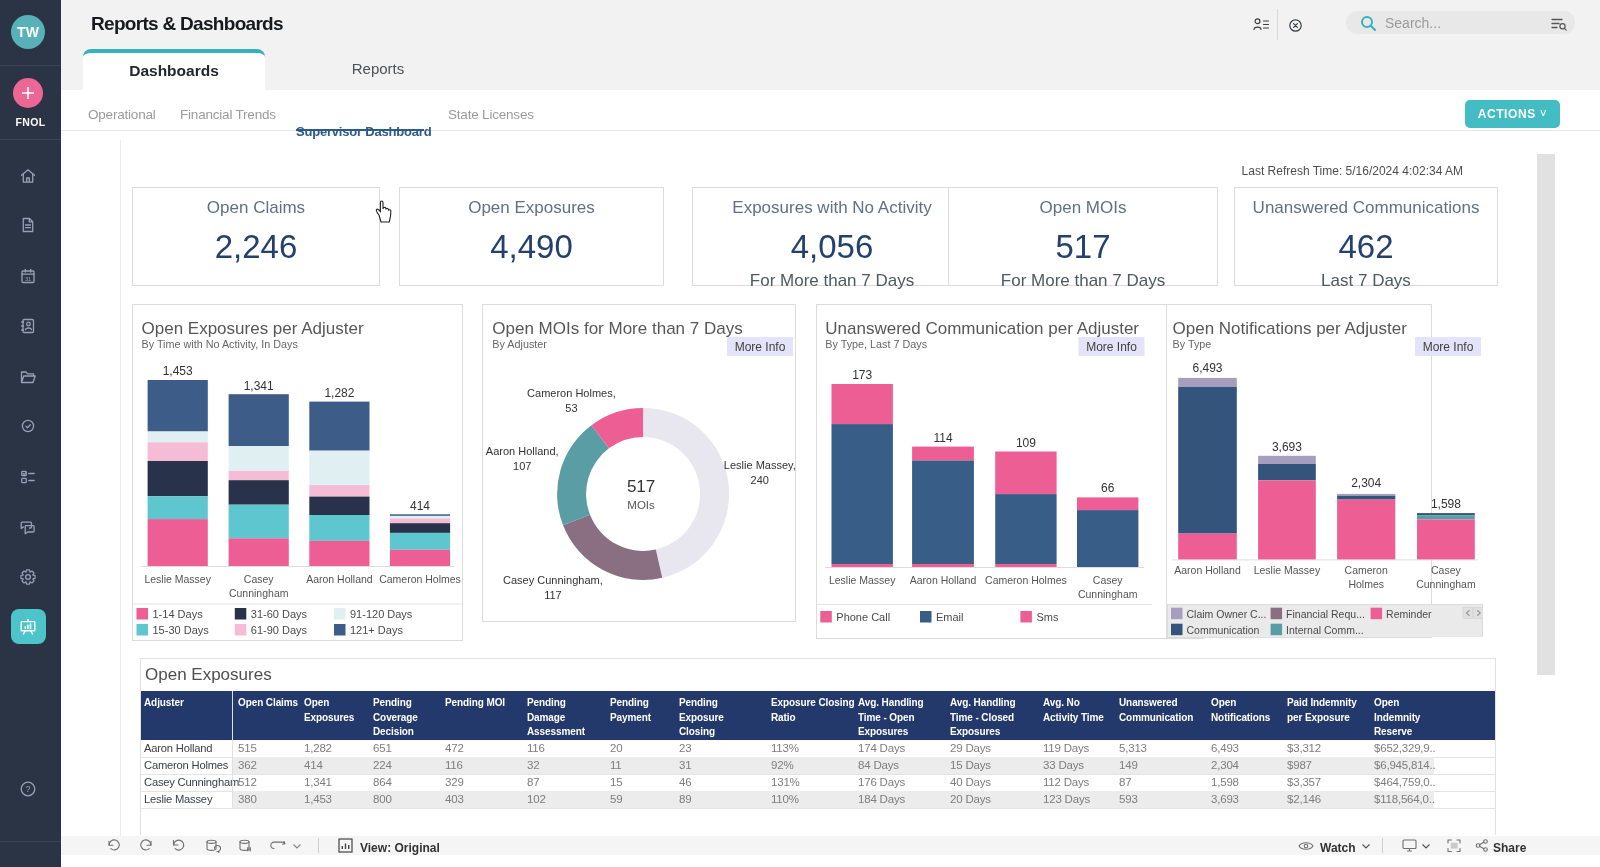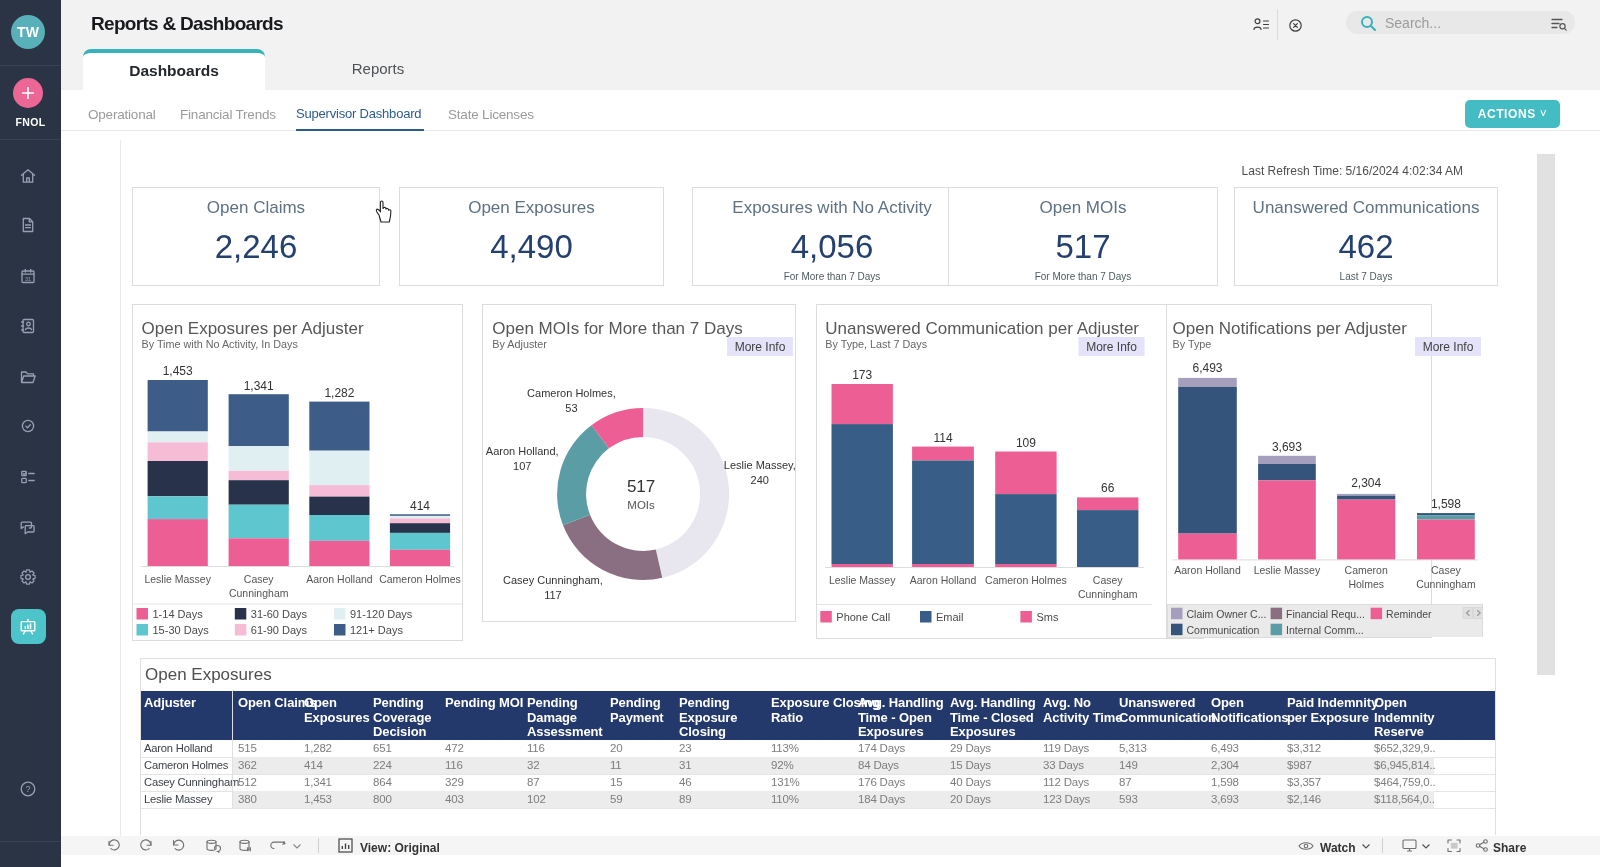--- a/index.html
+++ b/index.html
@@ -22,37 +22,37 @@
   border-radius:8px 8px 0 0; border-top:4px solid #35b2bc; text-align:center;
   font-size:15.5px; font-weight:bold; color:#23272d; line-height:36px; }
 #tab2 { position:absolute; left:244px; top:49px; width:146px; height:41px; text-align:center;
   font-size:15px; color:#4d5257; line-height:39px; }
 #hdrdivider { position:absolute; left:1216px; top:9px; width:1px; height:31px; background:#d9d9d9; }
 #searchbox { position:absolute; left:1285px; top:11px; width:229px; height:23px; border-radius:11px;
   background:#e8e8e8; }
 #searchbox .ph { position:absolute; left:39px; top:4px; font-size:14px; color:#9b9b9b; }
 #subnav-line { left:61px; top:130px; width:1539px; height:1px; background:#e7e7e7; }
 .subnav-item { position:absolute; top:107px; font-size:13.5px; color:#9b9b9b; letter-spacing:-0.2px; }
-#subnav-active { position:absolute; top:106px; left:296px; font-size:13px; font-weight:normal; color:#2d5b8a; letter-spacing:-0.2px; }
+#subnav-active { position:absolute; top:124px; left:296px; font-size:13px; font-weight:bold; color:#2d5b8a; letter-spacing:-0.2px; }
 #subnav-underline { position:absolute; top:129px; left:296px; width:128px; height:2px; background:#2d5b8a; }
 #actions { position:absolute; left:1465px; top:100px; width:95px; height:28px; background:#43bcc4;
   border-radius:5px; color:#fff; font-size:12px; font-weight:bold; letter-spacing:0.6px;
   text-align:center; line-height:28px; }
 #lastrefresh { position:absolute; left:1150px; top:164px; width:313px; text-align:right;
   font-size:12px; color:#4e4e4e; }
 .kpi { position:absolute; top:187px; height:99px; background:#fff; border:1px solid #dcdcdc; text-align:center; }
 .kpi .t { margin-top:10px; font-size:17px; color:#5f7182; }
 .kpi .n { margin-top:10px; font-size:33px; color:#24406e; }
-.kpi .c { margin-top:5px; font-size:10px; color:#4e5a5f; }
+.kpi .c { margin-top:5px; font-size:17px; color:#4e5a5f; }
 .card { position:absolute; background:#fff; border:1px solid #dcdcdc; }
 #tablecard { left:140px; top:658px; width:1356px; height:177px; background:#fff;
   border:1px solid #e0e0e0; border-bottom:none; }
 #tabletitle { position:absolute; left:4px; top:6px; font-size:17px; color:#4f4f4f; }
 #thead { position:absolute; left:0px; top:32px; width:1354px; height:49px; background:#24396b; }
-.th { position:absolute; color:#fff; font-size:13px; font-weight:bold; line-height:14.5px; top:5px; letter-spacing:-0.1px; }
+.th { position:absolute; color:#fff; font-size:10px; font-weight:bold; line-height:14.5px; top:5px; letter-spacing:-0.1px; }
 .tr { position:absolute; left:0; width:1354px; height:17px; }
 .stripe { position:absolute; left:91px; top:0; width:1202px; height:17px; background:#ececec; }
 .td { position:absolute; top:2px; font-size:11.5px; color:#7d7d7d; white-space:nowrap; letter-spacing:-0.2px; }
 .td.name { color:#3a3f45; font-size:11.2px; }
 .rowline { position:absolute; left:0; width:1354px; height:1px; background:#e4e4e4; }
 #colline { position:absolute; left:91px; top:32px; width:1px; height:117px; background:#e0e0e0; }
 #scrollthumb { left:1537px; top:154px; width:18px; height:521px; background:#e1e1e1; }
 #toolbar { left:61px; top:836px; width:1539px; height:19px; background:#f5f5f5; }
 .tbtext { position:absolute; top:841px; font-size:12px; font-weight:bold; color:#333; }
 </style></head>

